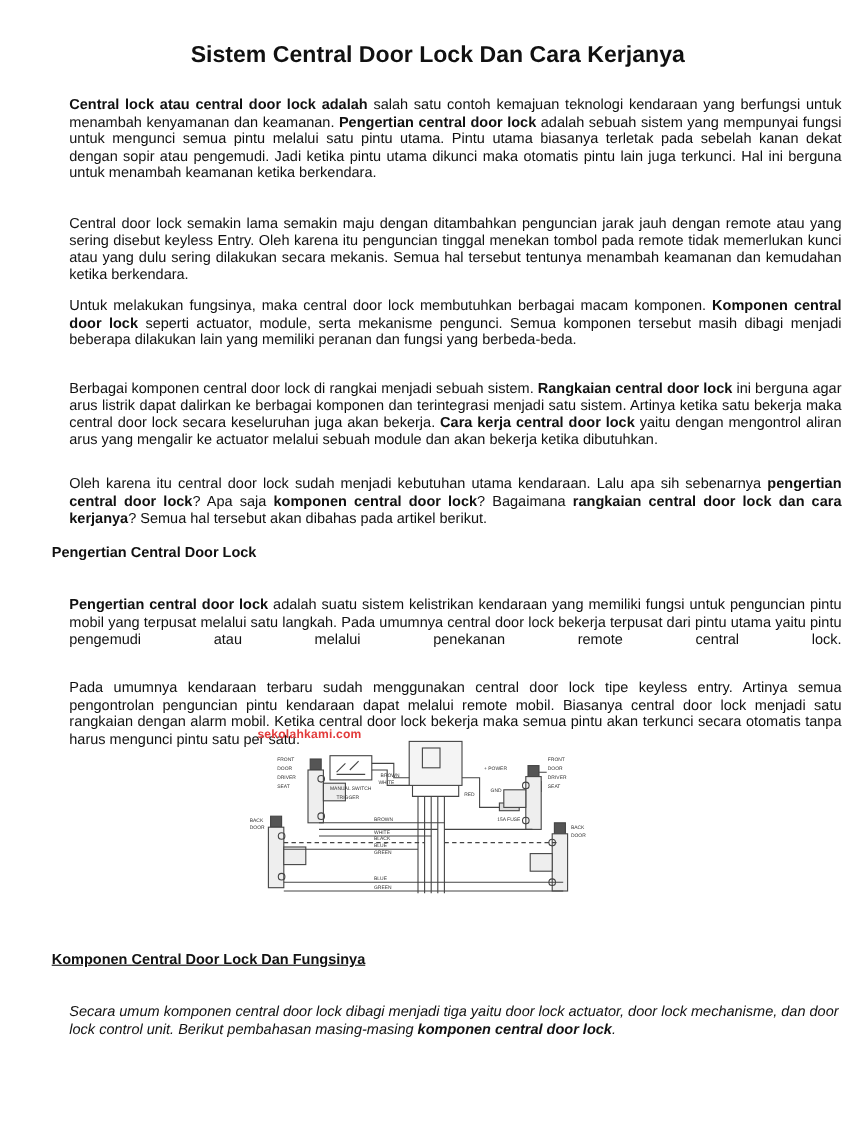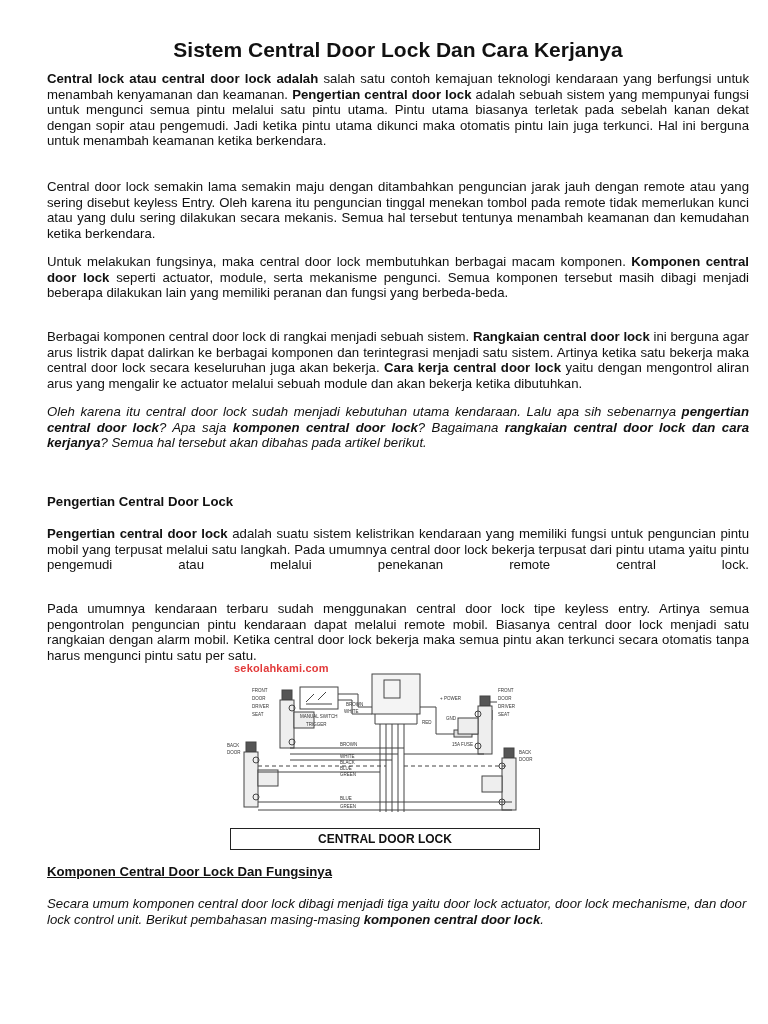--- a/index.html
+++ b/index.html
@@ -6,21 +6,21 @@
   body {
     width: 768px; height: 1024px; position: relative; overflow: hidden;
     font-family: "Liberation Sans", sans-serif; color: #111;
   }
   .page { position: absolute; left: 47px; top: 0; width: 702px; }
   .title {
     position: absolute; top: 38px; left: 0; width: 702px; text-align: center;
     font-weight: bold; font-size: 21px; margin: 0;
   }
   .para {
-    position: absolute; left: 0; width: 702px; margin: 0;
+    position: absolute; left: 0; width: 702px; margin: 16px;
     font-size: 13.2px; line-height: 15.6px; text-align: justify;
   }
   .para b { font-weight: bold; }
   .last-justify { text-align-last: justify; }
   .heading {
     position: absolute; left: 0; margin: 0; font-weight: bold; font-size: 13.2px; line-height: 16px;
   }
   .figure { position: absolute; left: 222px; top: 662px; width: 320px; height: 190px; }
   .watermark { position: absolute; left: 12px; top: 0; color: #e23a3a; font-weight: bold; font-size: 11px; letter-spacing: 0.2px; }
   .caption-box {
@@ -32,21 +32,21 @@
 </head>
 <body>
 
 <div class="page">
   <h1 class="title">Sistem Central Door Lock Dan Cara Kerjanya</h1>
 
   <p class="para" style="top:71px;"><b>Central lock atau central door lock adalah</b><span> salah satu contoh kemajuan teknologi kendaraan yang berfungsi untuk menambah kenyamanan dan keamanan. </span><b>Pengertian central door lock</b><span> adalah sebuah sistem yang mempunyai fungsi untuk mengunci semua pintu melalui satu pintu utama. Pintu utama biasanya terletak pada sebelah kanan dekat dengan sopir atau pengemudi. Jadi ketika pintu utama dikunci maka otomatis pintu lain juga terkunci. Hal ini berguna untuk menambah keamanan ketika berkendara.</span></p>
   <p class="para" style="top:179px;"><span>Central door lock semakin lama semakin maju dengan ditambahkan penguncian jarak jauh dengan remote atau yang sering disebut keyless Entry. Oleh karena itu penguncian tinggal menekan tombol pada remote tidak memerlukan kunci atau yang dulu sering dilakukan secara mekanis. Semua hal tersebut tentunya menambah keamanan dan kemudahan ketika berkendara.</span></p>
   <p class="para" style="top:254px;"><span>Untuk melakukan fungsinya, maka central door lock membutuhkan berbagai macam komponen. </span><b>Komponen central door lock</b><span> seperti actuator, module, serta mekanisme pengunci. Semua komponen tersebut masih dibagi menjadi beberapa dilakukan lain yang memiliki peranan dan fungsi yang berbeda-beda.</span></p>
   <p class="para" style="top:329px;"><span>Berbagai komponen central door lock di rangkai menjadi sebuah sistem. </span><b>Rangkaian central door lock</b><span> ini berguna agar arus listrik dapat dalirkan ke berbagai komponen dan terintegrasi menjadi satu sistem. Artinya ketika satu bekerja maka central door lock secara keseluruhan juga akan bekerja. </span><b>Cara kerja central door lock</b><span> yaitu dengan mengontrol aliran arus yang mengalir ke actuator melalui sebuah module dan akan bekerja ketika dibutuhkan.</span></p>
-  <p class="para" style="top:404px;font-style:italic;"><span>Oleh karena itu central door lock sudah menjadi kebutuhan utama kendaraan. Lalu apa sih sebenarnya </span><b>pengertian central door lock</b><span>? Apa saja </span><b>komponen central door lock</b><span>? Bagaimana </span><b>rangkaian central door lock dan cara kerjanya</b><span>? Semua hal tersebut akan dibahas pada artikel berikut.</span></p>
+  <p class="para" style="top:416px;"><span>Oleh karena itu central door lock sudah menjadi kebutuhan utama kendaraan. Lalu apa sih sebenarnya </span><b>pengertian central door lock</b><span>? Apa saja </span><b>komponen central door lock</b><span>? Bagaimana </span><b>rangkaian central door lock dan cara kerjanya</b><span>? Semua hal tersebut akan dibahas pada artikel berikut.</span></p>
 
   <h2 class="heading" style="top:494px;">Pengertian Central Door Lock</h2>
 
   <p class="para last-justify" style="top:526px;"><b>Pengertian central door lock</b><span> adalah suatu sistem kelistrikan kendaraan yang memiliki fungsi untuk penguncian pintu mobil yang terpusat melalui satu langkah. Pada umumnya central door lock bekerja terpusat dari pintu utama yaitu pintu pengemudi atau melalui penekanan remote central lock.</span></p>
   <p class="para" style="top:601px;"><span>Pada umumnya kendaraan terbaru sudah menggunakan central door lock tipe keyless entry. Artinya semua pengontrolan penguncian pintu kendaraan dapat melalui remote mobil. Biasanya central door lock menjadi satu rangkaian dengan alarm mobil. Ketika central door lock bekerja maka semua pintu akan terkunci secara otomatis tanpa harus mengunci pintu satu per satu.</span></p>
 
   <h2 class="heading" style="top:864px;text-decoration:underline;">Komponen Central Door Lock Dan Fungsinya</h2>
 
   <p class="para" style="top:896px; text-align:left; width:702px;font-style:italic;"><span>Secara umum komponen central door lock dibagi menjadi tiga yaitu door lock actuator, door lock mechanisme, dan door lock control unit. Berikut pembahasan masing-masing </span><b>komponen central door lock</b><span>.</span></p>
 </div>
@@ -133,14 +133,13 @@
         <text x="230" y="84">15A FUSE</text>
       <text x="118" y="84">BROWN</text>
         <text x="118" y="96">WHITE</text>
         <text x="118" y="102">BLACK</text>
       <text x="118" y="108">BLUE</text>
         <text x="118" y="114">GREEN</text>
       <text x="118" y="138">BLUE</text>
         <text x="118" y="146">GREEN</text>
     </g>
   </svg>
-  <div class="caption-box">CENTRAL DOOR LOCK</div>
 </div>
 
 </body></html>

